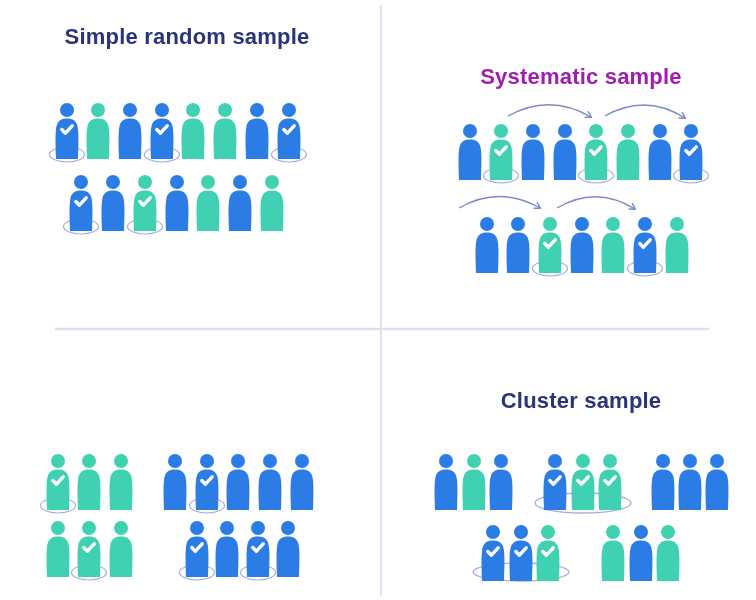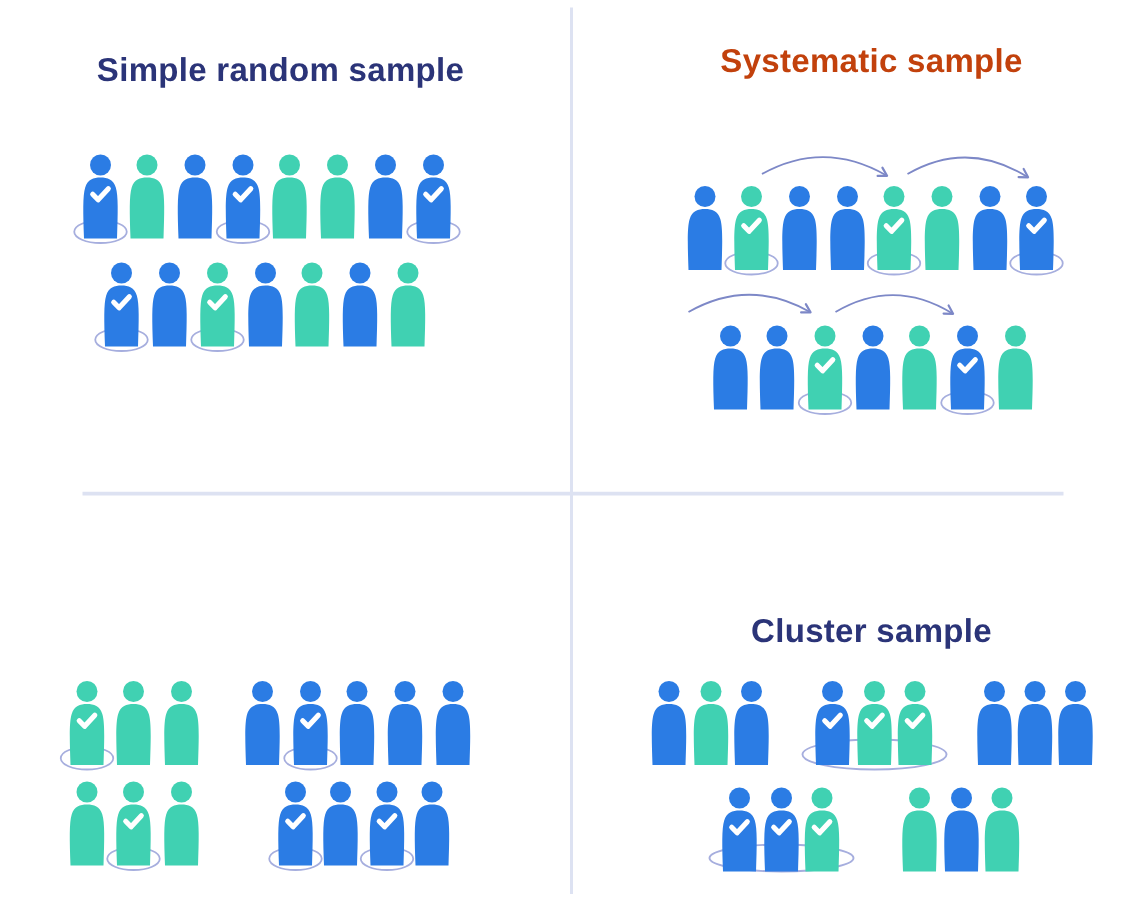--- a/index.html
+++ b/index.html
@@ -13,24 +13,24 @@
   #diagram{position:absolute;left:0;top:0;}
   .panel-title{
     position:absolute;
     transform:translateX(-50%);
     font-weight:700;
     font-size:22px;
     letter-spacing:.2px;
     white-space:nowrap;
     line-height:1;
   }
-  #title-0{left:187px;top:36px;}
+  #title-0{left:187px;top:26px;}
   #title-1{left:581px;top:30px;}
   #title-2{left:179px;top:390px;}
-  #title-3{left:581px;top:390px;margin-top:20px;}
+  #title-3{left:581px;top:390px;}
 </style>
 </head>
 <body>
 
 <div class="canvas">
   <svg id="diagram" width="756" height="600" viewBox="0 0 756 600">
       <defs>
         <marker id="ah" viewBox="0 0 10 10" refX="7" refY="5" markerWidth="7" markerHeight="7" orient="auto">
           <path d="M1.5,1.5 L7.5,5 L1.5,8.5" fill="none" stroke="#7d88c7" stroke-width="1.6" stroke-linecap="round" stroke-linejoin="round"></path>
         </marker>
@@ -322,15 +322,15 @@
           <circle cx="0" cy="7" r="7" fill="#2b7ce4"></circle>
           <path d="M -11,56 C -11.6,39 -11.9,27.5 -10.2,22 C -8.6,16.8 -4.6,15.4 0,15.4 C 4.6,15.4 8.6,16.8 10.2,22 C 11.9,27.5 11.6,39 11,56 Z" fill="#2b7ce4"></path>
         </g>
         <g transform="translate(668,525)">
           <circle cx="0" cy="7" r="7" fill="#40d1b2"></circle>
           <path d="M -11,56 C -11.6,39 -11.9,27.5 -10.2,22 C -8.6,16.8 -4.6,15.4 0,15.4 C 4.6,15.4 8.6,16.8 10.2,22 C 11.9,27.5 11.6,39 11,56 Z" fill="#40d1b2"></path>
         </g>
       </g>
     </svg>
   <div class="panel-title" id="title-0" style="color: rgb(43, 52, 120);">Simple random sample</div>
-  <div class="panel-title" id="title-1" style="color: #c2410c;">Systematic sample</div>
+  <div class="panel-title" id="title-1" style="color: #a21caf; margin-top: 36px;">Systematic sample</div>
   <div class="panel-title" id="title-3" style="color: rgb(43, 52, 120);">Cluster sample</div>
 </div>
 
 </body></html>

